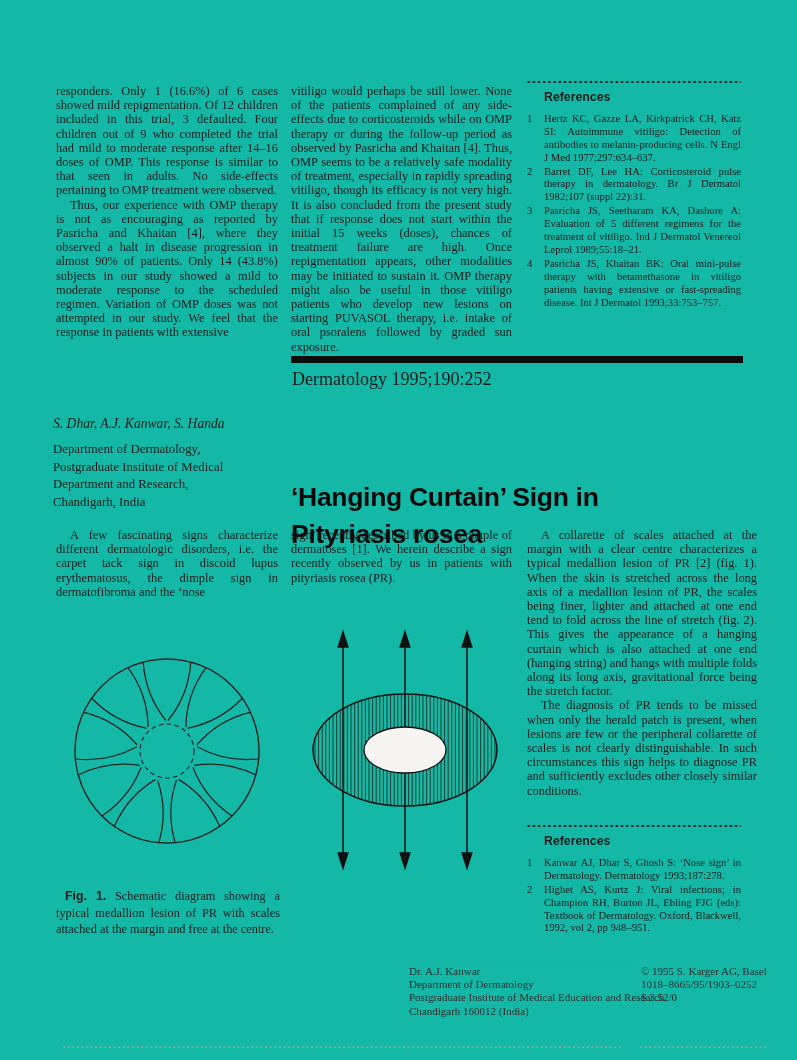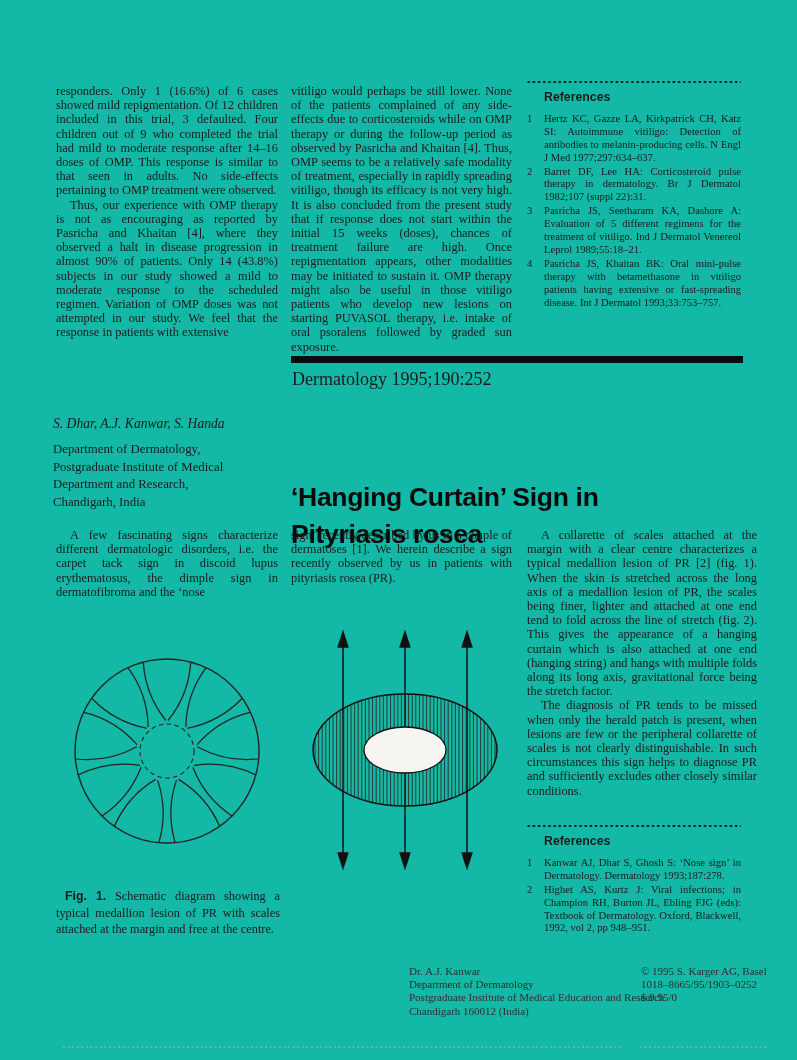--- a/index.html
+++ b/index.html
@@ -210,19 +210,19 @@
 
   <div class="footcol" style="left:409px; top:961px; width:222px;">
     <span>Dr. A.J. Kanwar</span>
     <span>Department of Dermatology</span>
     <span>Postgraduate Institute of Medical Education and Research</span>
     <span>Chandigarh 160012 (India)</span>
   </div>
   <div class="footcol" style="left:641px; top:961px; width:110px;">
     <span>© 1995 S. Karger AG, Basel</span>
     <span>1018–8665/95/1903–0252</span>
-    <span>$ 9.95/0</span>
+    <span>$ 3.52/0</span>
   </div>
 
   <div class="botdots" style="left:63px; top:1046px; width:560px;"></div>
   <div class="botdots" style="left:640px; top:1046px; width:128px;"></div>
 
 </div>
 
 </body></html>

